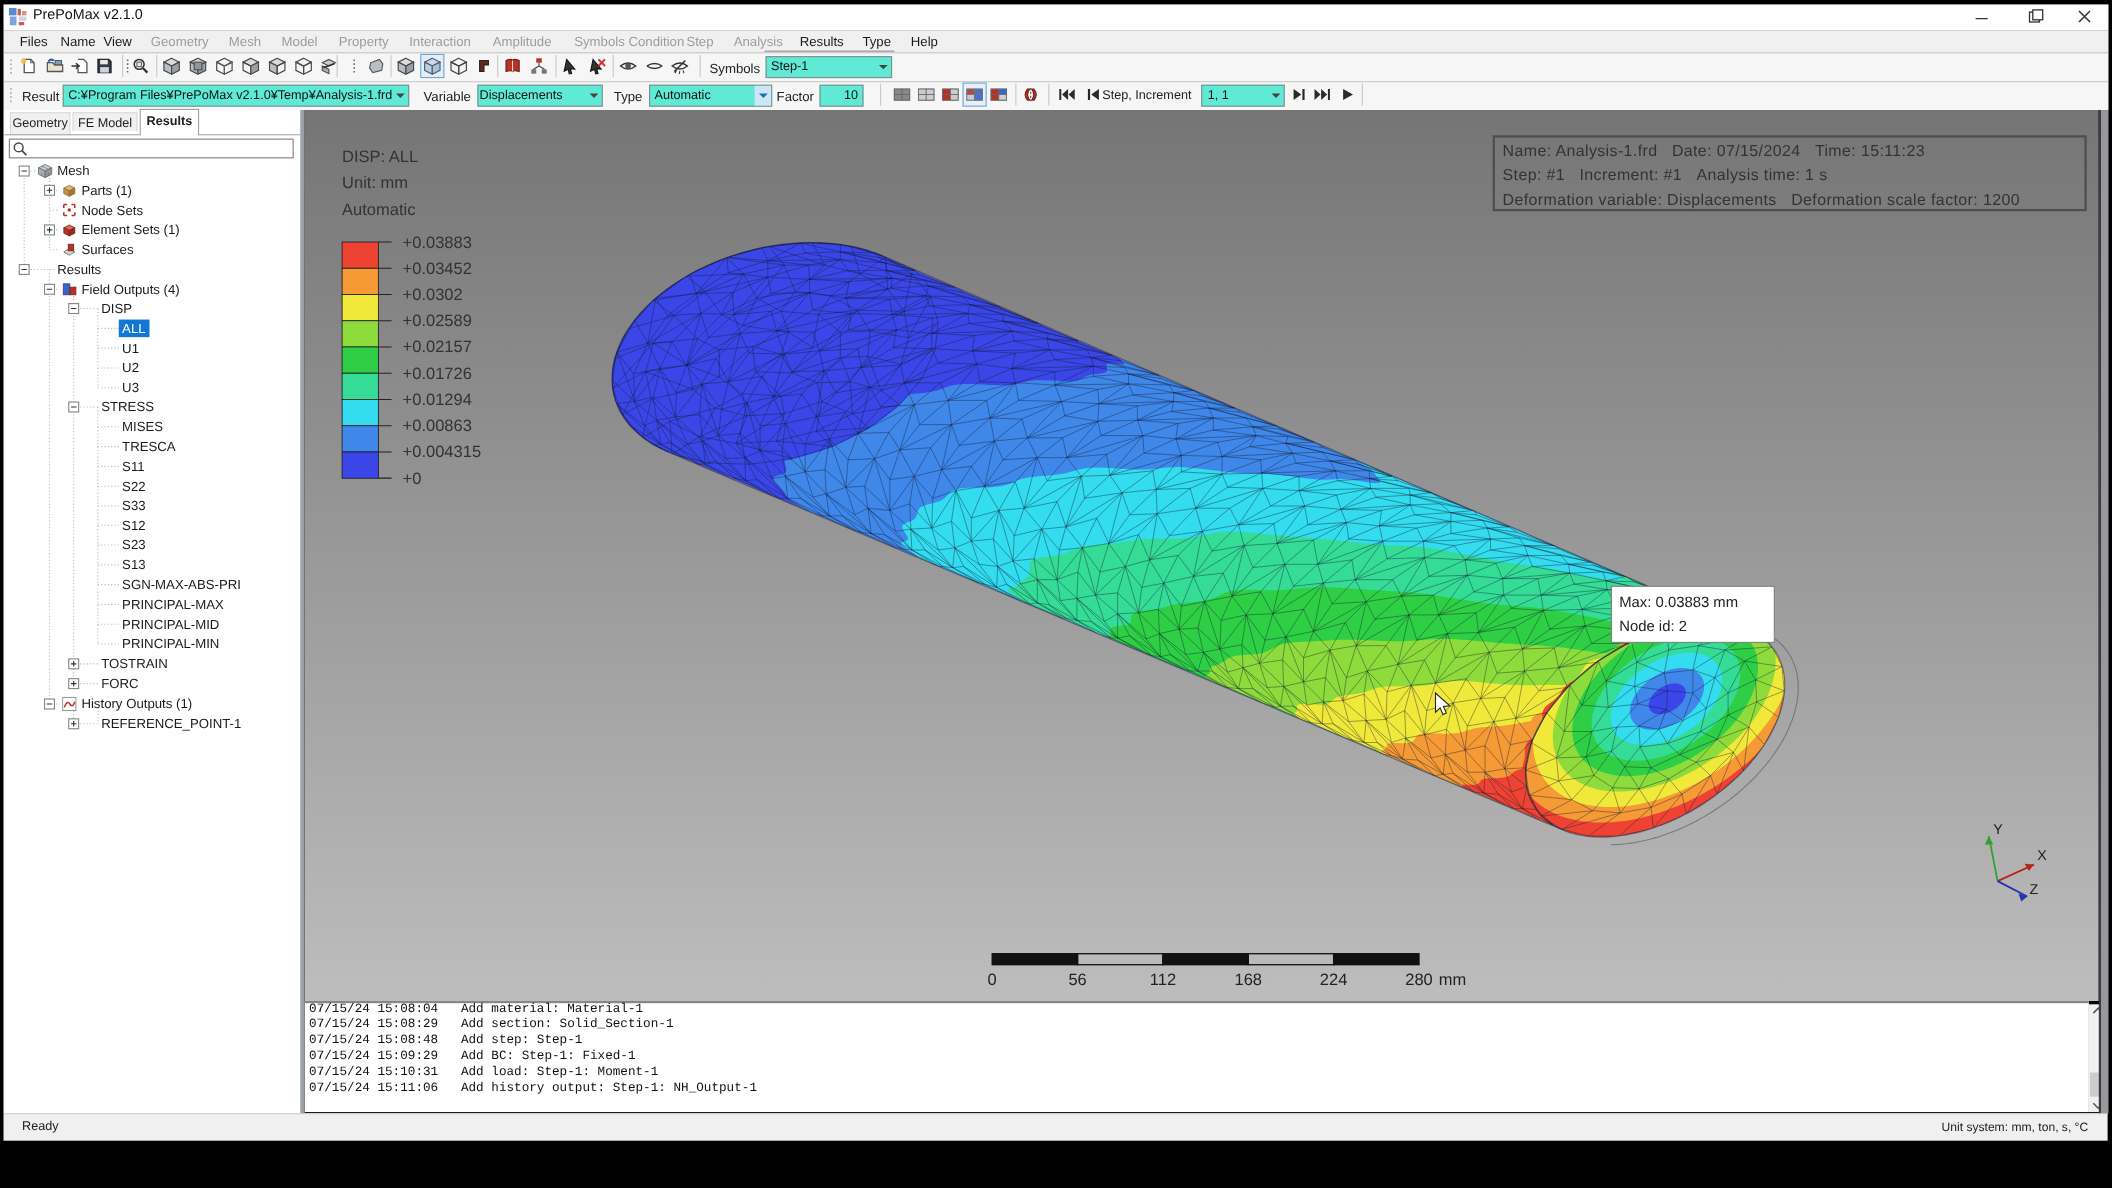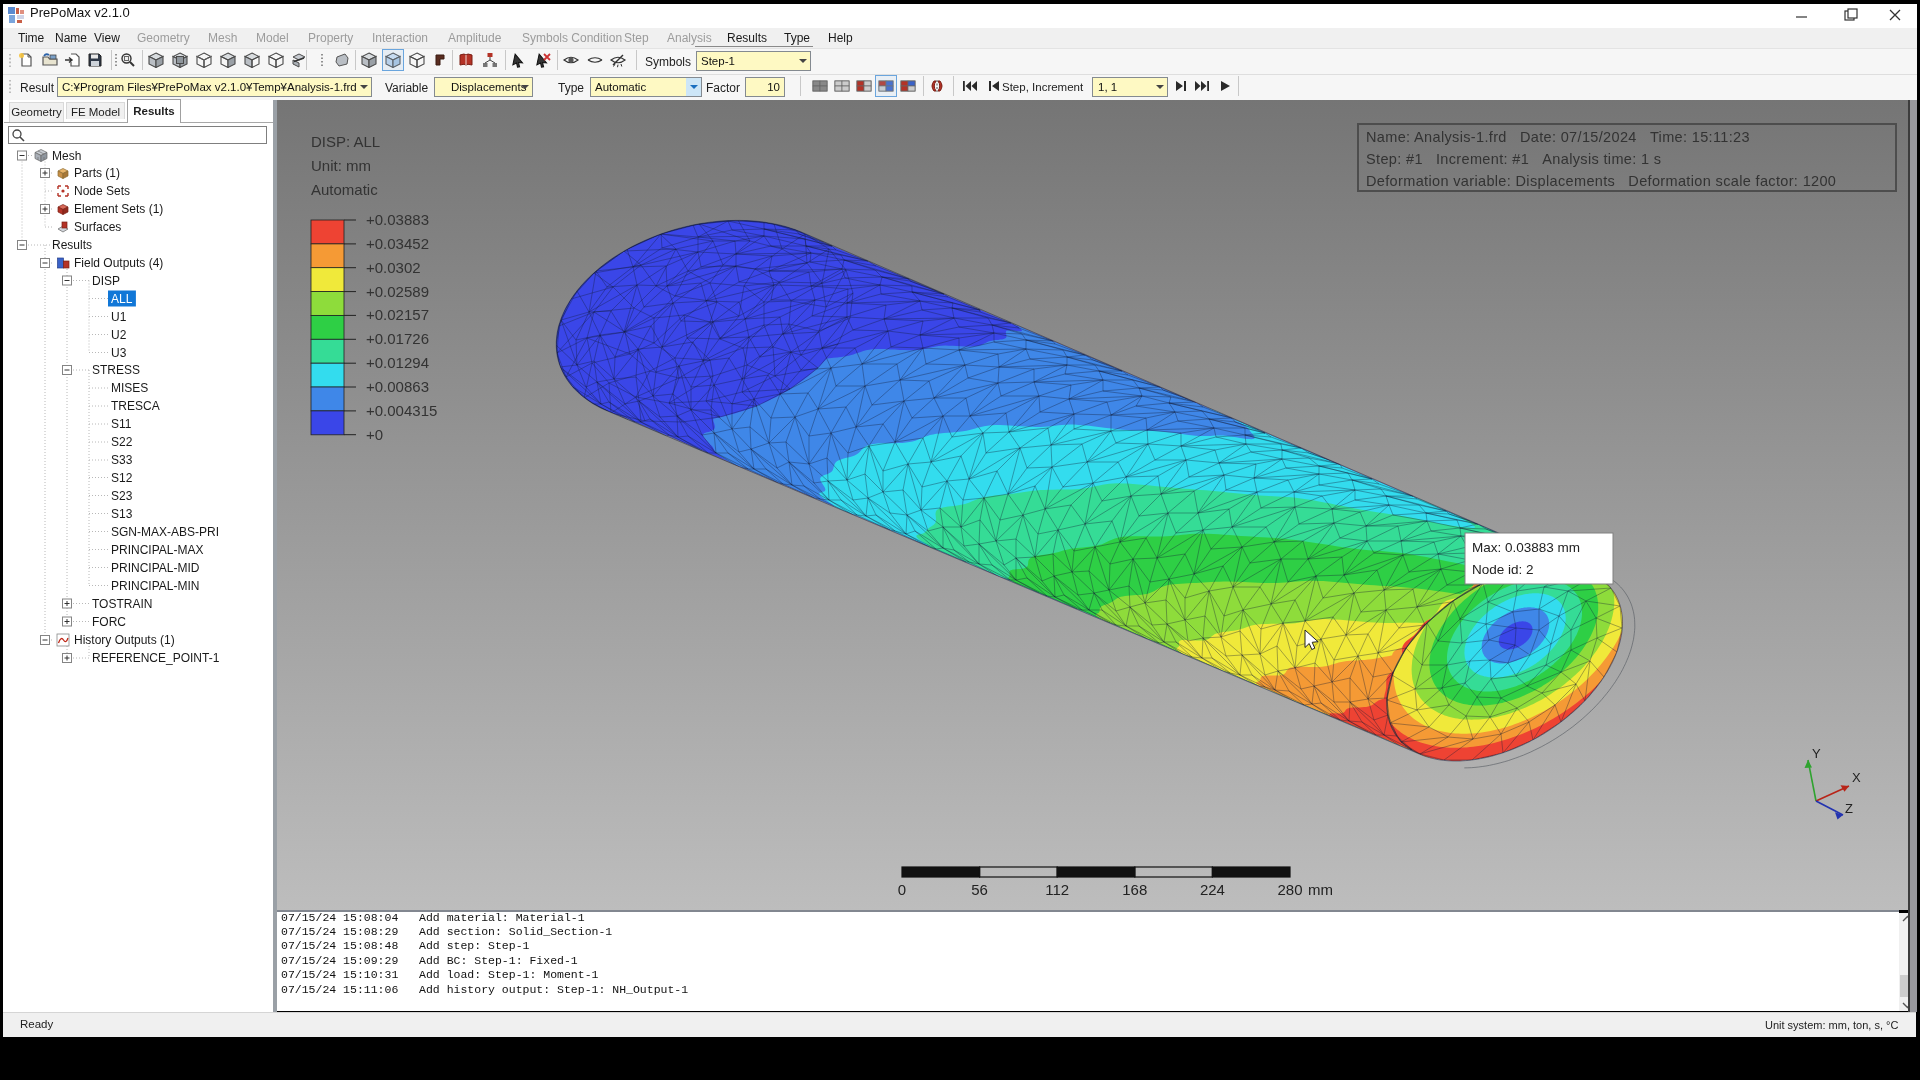--- a/index.html
+++ b/index.html
@@ -6,21 +6,21 @@
 .abs{position:absolute}
 #app{position:relative;width:1920px;height:1080px;background:#000}
 #titlebar{left:3px;top:4px;width:1914px;height:24px;background:#fff}
 #titletext{left:30px;top:5px;font-size:13px;color:#111}
 #menubar{left:3px;top:28px;width:1914px;height:20px;background:#f0f0f0}
 .menuitem{position:absolute;top:31px;font-size:12px;color:#1a1a1a}
 .menudis{color:#9c9c9c}
 #toolbar1{left:3px;top:48px;width:1914px;height:26px;background:#f6f6f6;border-top:1px solid #e3e3e3}
 #toolbar2{left:3px;top:74px;width:1914px;height:26px;background:#f6f6f6;border-top:1px solid #dedede}
 .tb{position:absolute;font-size:12px;color:#222}
-.combo{position:absolute;background:#fef9c3;border:1px solid #848a90;font-size:11.5px;color:#111}
+.combo{position:absolute;background:#5eead4;border:1px solid #848a90;font-size:11.5px;color:#111}
 .carrow{position:absolute;right:3px;top:7px;width:0;height:0;border-left:4px solid transparent;border-right:4px solid transparent;border-top:4px solid #444}
 #leftpanel{left:3px;top:100px;width:271px;height:912px;background:#fff}
 .tab{position:absolute;font-size:11.5px;color:#222;background:#f0f0f0;border:1px solid #d9d9d9;border-bottom:none;text-align:center}
 #viewport{left:277px;top:100px;width:1631px;height:810px}
 #logpanel{left:277px;top:910px;width:1622px;height:101px;background:#fff;border-top:2px solid #828790;font-family:"Liberation Mono",monospace;font-size:11.5px;color:#111}
 .logline{position:absolute;left:7px;white-space:pre;font-family:"Liberation Mono",monospace;font-size:11.5px;color:#111}
 #statusbar{left:3px;top:1012px;width:1913px;height:25px;background:#f0f0f0;border-top:1px solid #d5d5d5}
 #vscroll{left:1899px;top:913px;width:17px;height:98px;background:#f0f0f0}
 .sep{position:absolute;width:1px;background:#c8c8c8;top:3px;height:20px}
 </style></head><body>
@@ -35,21 +35,21 @@
       <rect x="9" y="13" width="5" height="3" fill="#c86048"></rect>
     </svg>
     <div id="titletext" class="abs">PrePoMax v2.1.0</div>
     <svg class="abs" style="left:1790px;top:8px" width="120" height="14" viewBox="0 0 120 14">
       <line x1="6" y1="9" x2="17" y2="9" stroke="#333" stroke-width="1.2"></line>
       <rect x="55" y="3" width="9" height="9" fill="none" stroke="#333" stroke-width="1.2"></rect>
       <rect x="58" y="1" width="9" height="9" fill="#fff" stroke="#333" stroke-width="1.2"></rect>
       <path d="M100 2 L110 12 M110 2 L100 12" stroke="#333" stroke-width="1.3" fill="none"></path>
     </svg>
     <div id="menubar" class="abs"></div>
-    <div class="menuitem" style="left:18px">Time</div>
+    <div class="menuitem" style="left:18px">Files</div>
     <div class="menuitem" style="left:55px">Name</div>
     <div class="menuitem" style="left:94px">View</div>
     <div class="menuitem menudis" style="left:137px">Geometry</div>
     <div class="menuitem menudis" style="left:208px">Mesh</div>
     <div class="menuitem menudis" style="left:256px">Model</div>
     <div class="menuitem menudis" style="left:308px">Property</div>
     <div class="menuitem menudis" style="left:372px">Interaction</div>
     <div class="menuitem menudis" style="left:448px">Amplitude</div>
     <div class="menuitem menudis" style="left:522px">Symbols Condition</div>
     <div class="menuitem menudis" style="left:624px">Step</div>
@@ -184,21 +184,21 @@
     <div class="sep" style="left:452px;top:50px"></div>
     <div class="sep" style="left:505px;top:50px"></div>
     <div class="sep" style="left:557px;top:50px"></div>
     <div class="sep" style="left:636px;top:50px"></div>
     <div class="tb" style="left:645px;top:55px">Symbols</div>
     <div class="combo" style="left:696px;top:51px;width:115px;height:20px;padding:3px 4px">Step-1<span class="carrow"></span></div>
     <div id="toolbar2" class="abs"></div>
     <div class="tb" style="left:20px;top:81px">Result</div>
     <div class="combo" style="left:57px;top:77px;width:315px;height:20px;padding:3px 4px">C:¥Program Files¥PrePoMax v2.1.0¥Temp¥Analysis-1.frd<span class="carrow"></span></div>
     <div class="tb" style="left:385px;top:81px">Variable</div>
-    <div class="combo" style="left:434px;top:77px;width:99px;height:20px;padding:3px 16px">Displacements<span class="carrow"></span></div>
+    <div class="combo" style="left:434px;top:77px;width:114px;height:20px;padding:3px 1px">Displacements<span class="carrow"></span></div>
     <div class="tb" style="left:558px;top:81px">Type</div>
     <div class="combo" style="left:590px;top:77px;width:112px;height:20px;padding:3px 4px"><span style="position:absolute;right:0;top:0;width:15px;height:18px;background:#cde6f7"></span>Automatic<span class="carrow" style="border-top-color:#1a6fc0"></span></div>
     <div class="tb" style="left:706px;top:81px">Factor</div>
     <div class="combo" style="left:745px;top:77px;width:40px;height:20px;padding:3px 4px;text-align:right">10</div>
     <svg class="abs" style="left:812px;top:78px" width="16" height="16" viewBox="0 0 16 16">
       <rect x="1" y="3" width="14" height="10" fill="#fff" stroke="#666"></rect>
       <rect x="1" y="3" width="7" height="5" fill="#888" stroke="#666" stroke-width="0.7"></rect>
       <rect x="8" y="3" width="7" height="5" fill="#888" stroke="#666" stroke-width="0.7"></rect>
       <rect x="1" y="8" width="7" height="5" fill="#888" stroke="#666" stroke-width="0.7"></rect>
       <rect x="8" y="8" width="7" height="5" fill="#888" stroke="#666" stroke-width="0.7"></rect>

